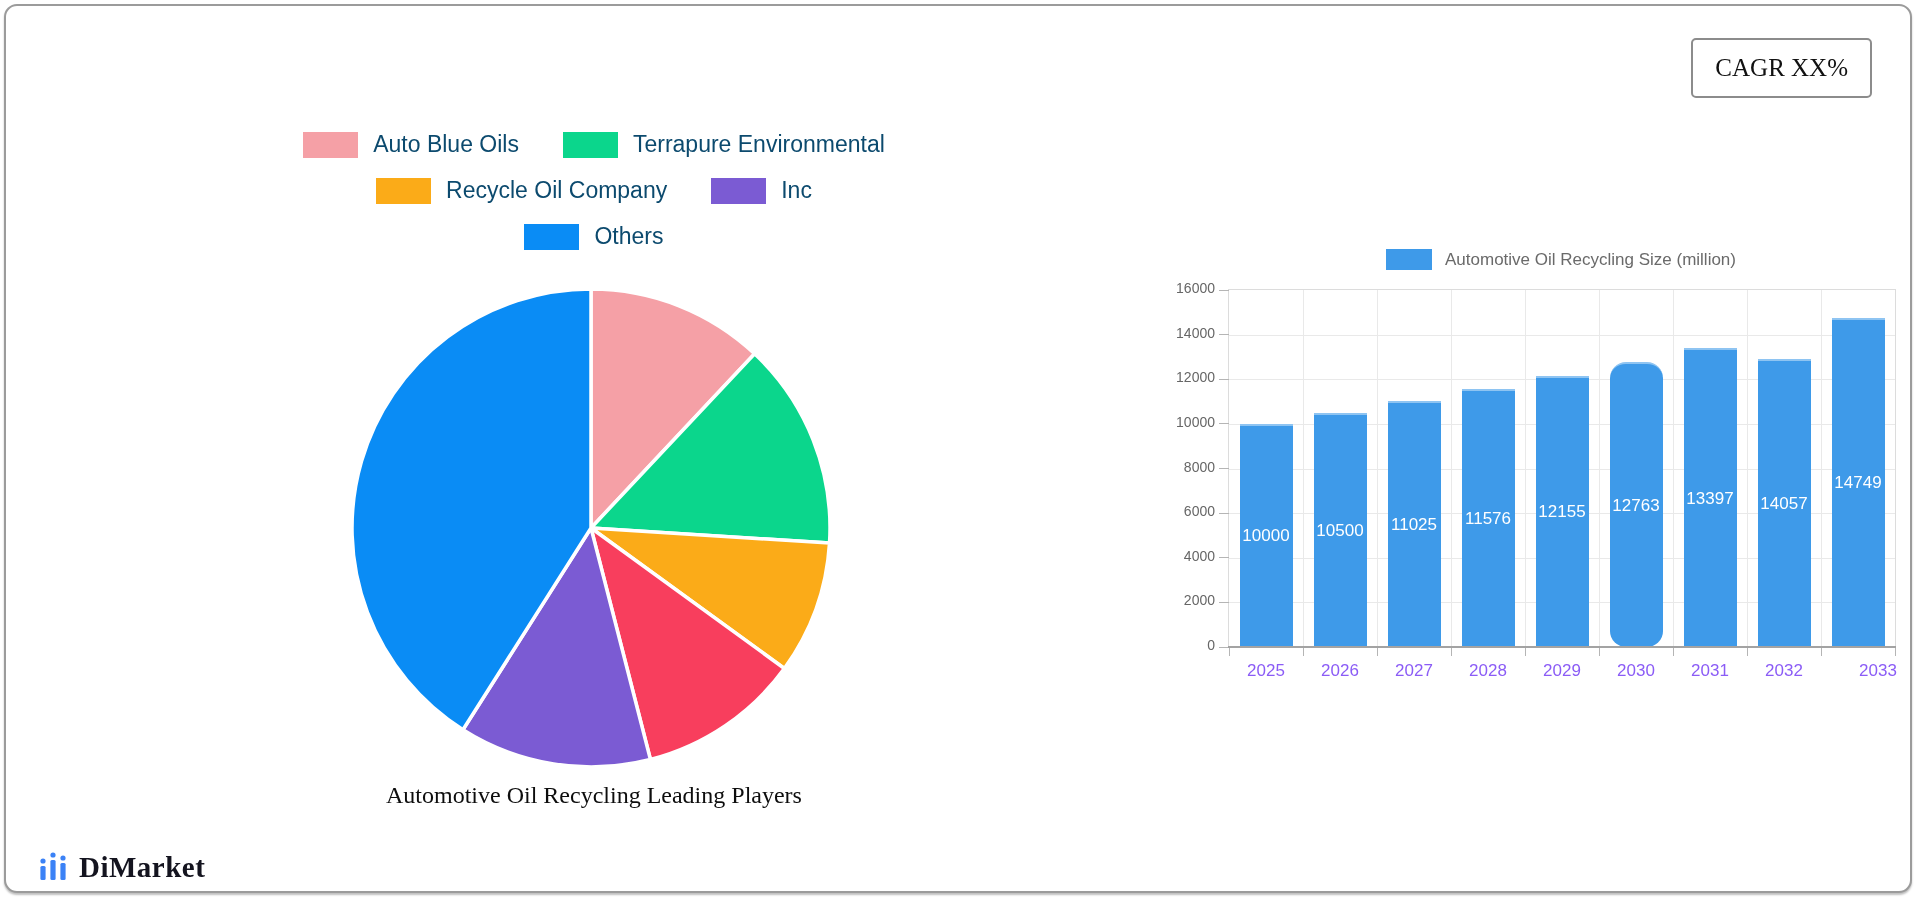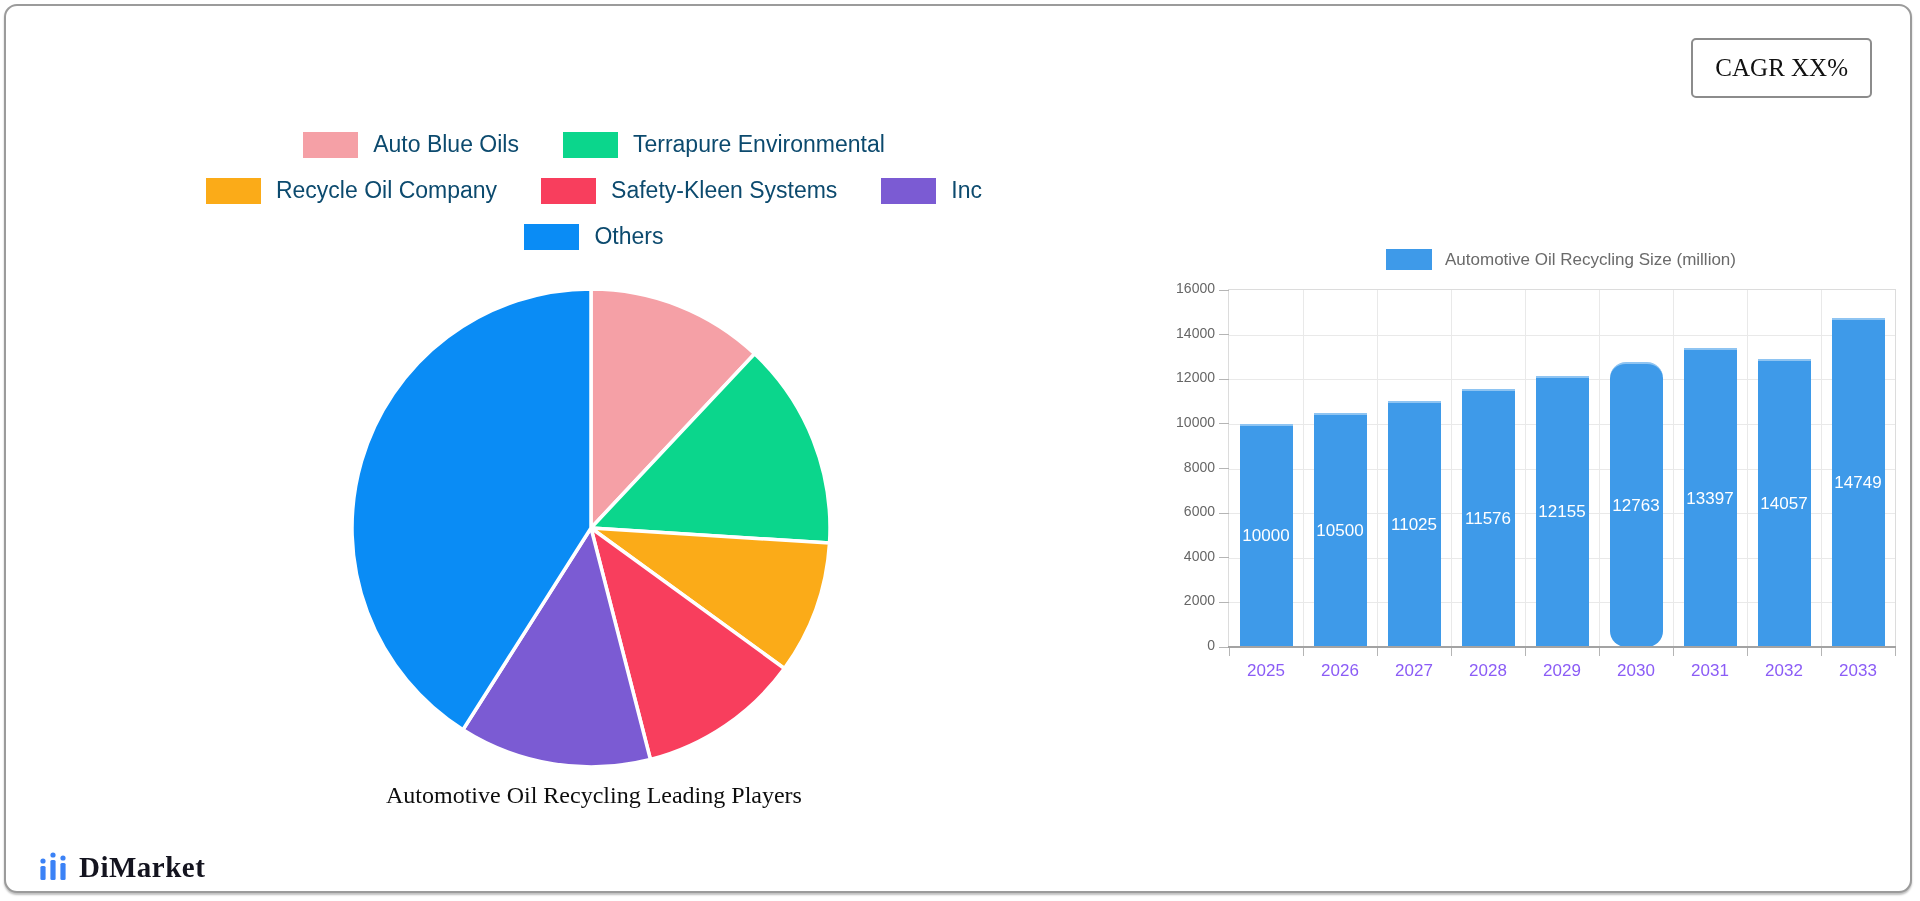--- a/index.html
+++ b/index.html
@@ -56,24 +56,20 @@
         </div>
         <div class="legend-item">
           <span class="legend-swatch" style="background: rgb(11, 214, 140);"></span>
           <span class="legend-label">Terrapure Environmental</span>
         </div>
       </div>
       <div class="legend-row">
         <div class="legend-item">
           <span class="legend-swatch" style="background: rgb(251, 171, 24);"></span>
           <span class="legend-label">Recycle Oil Company</span>
-        </div>
-        <div class="legend-item">
-          <span class="legend-swatch" style="background: rgb(248, 62, 93);"></span>
-          <span class="legend-label">Safety-Kleen Systems</span>
         </div>
         <div class="legend-item">
           <span class="legend-swatch" style="background: rgb(123, 91, 211);"></span>
           <span class="legend-label">Inc</span>
         </div>
       </div>
       <div class="legend-row">
         <div class="legend-item">
           <span class="legend-swatch" style="background: rgb(10, 140, 245);"></span>
           <span class="legend-label">Others</span>
@@ -169,21 +165,21 @@
           <div class="bar-value">13397</div>
         </div>
         <div class="xtick-label" style="left: 444px; width: 74px; top: 371px;">2031</div>
         <div class="bar" style="left: 528.5px; width: 53px; height: 288px;">
           <div class="bar-value">14057</div>
         </div>
         <div class="xtick-label" style="left: 518px; width: 74px; top: 371px;">2032</div>
         <div class="bar" style="left: 602.5px; width: 53px; height: 329.087px;">
           <div class="bar-value">14749</div>
         </div>
-        <div class="xtick-label" style="left: 592px; width: 74px; top: 371px;">2033</div>
+        <div class="xtick-label" style="left: 612px; width: 74px; top: 371px;">2033</div>
         <div class="axis-x"></div>
       </div>
   </div>
 
   <div class="brand">
     <svg width="34" height="34" viewBox="0 0 34 34">
       <circle cx="7" cy="11" r="2.6" fill="#3b82f6"></circle>
       <circle cx="17" cy="5" r="2.6" fill="#3b82f6"></circle>
       <circle cx="27" cy="8" r="2.6" fill="#3b82f6"></circle>
       <rect x="4.4" y="16" width="5.2" height="14" rx="1.5" fill="#3b82f6"></rect>

